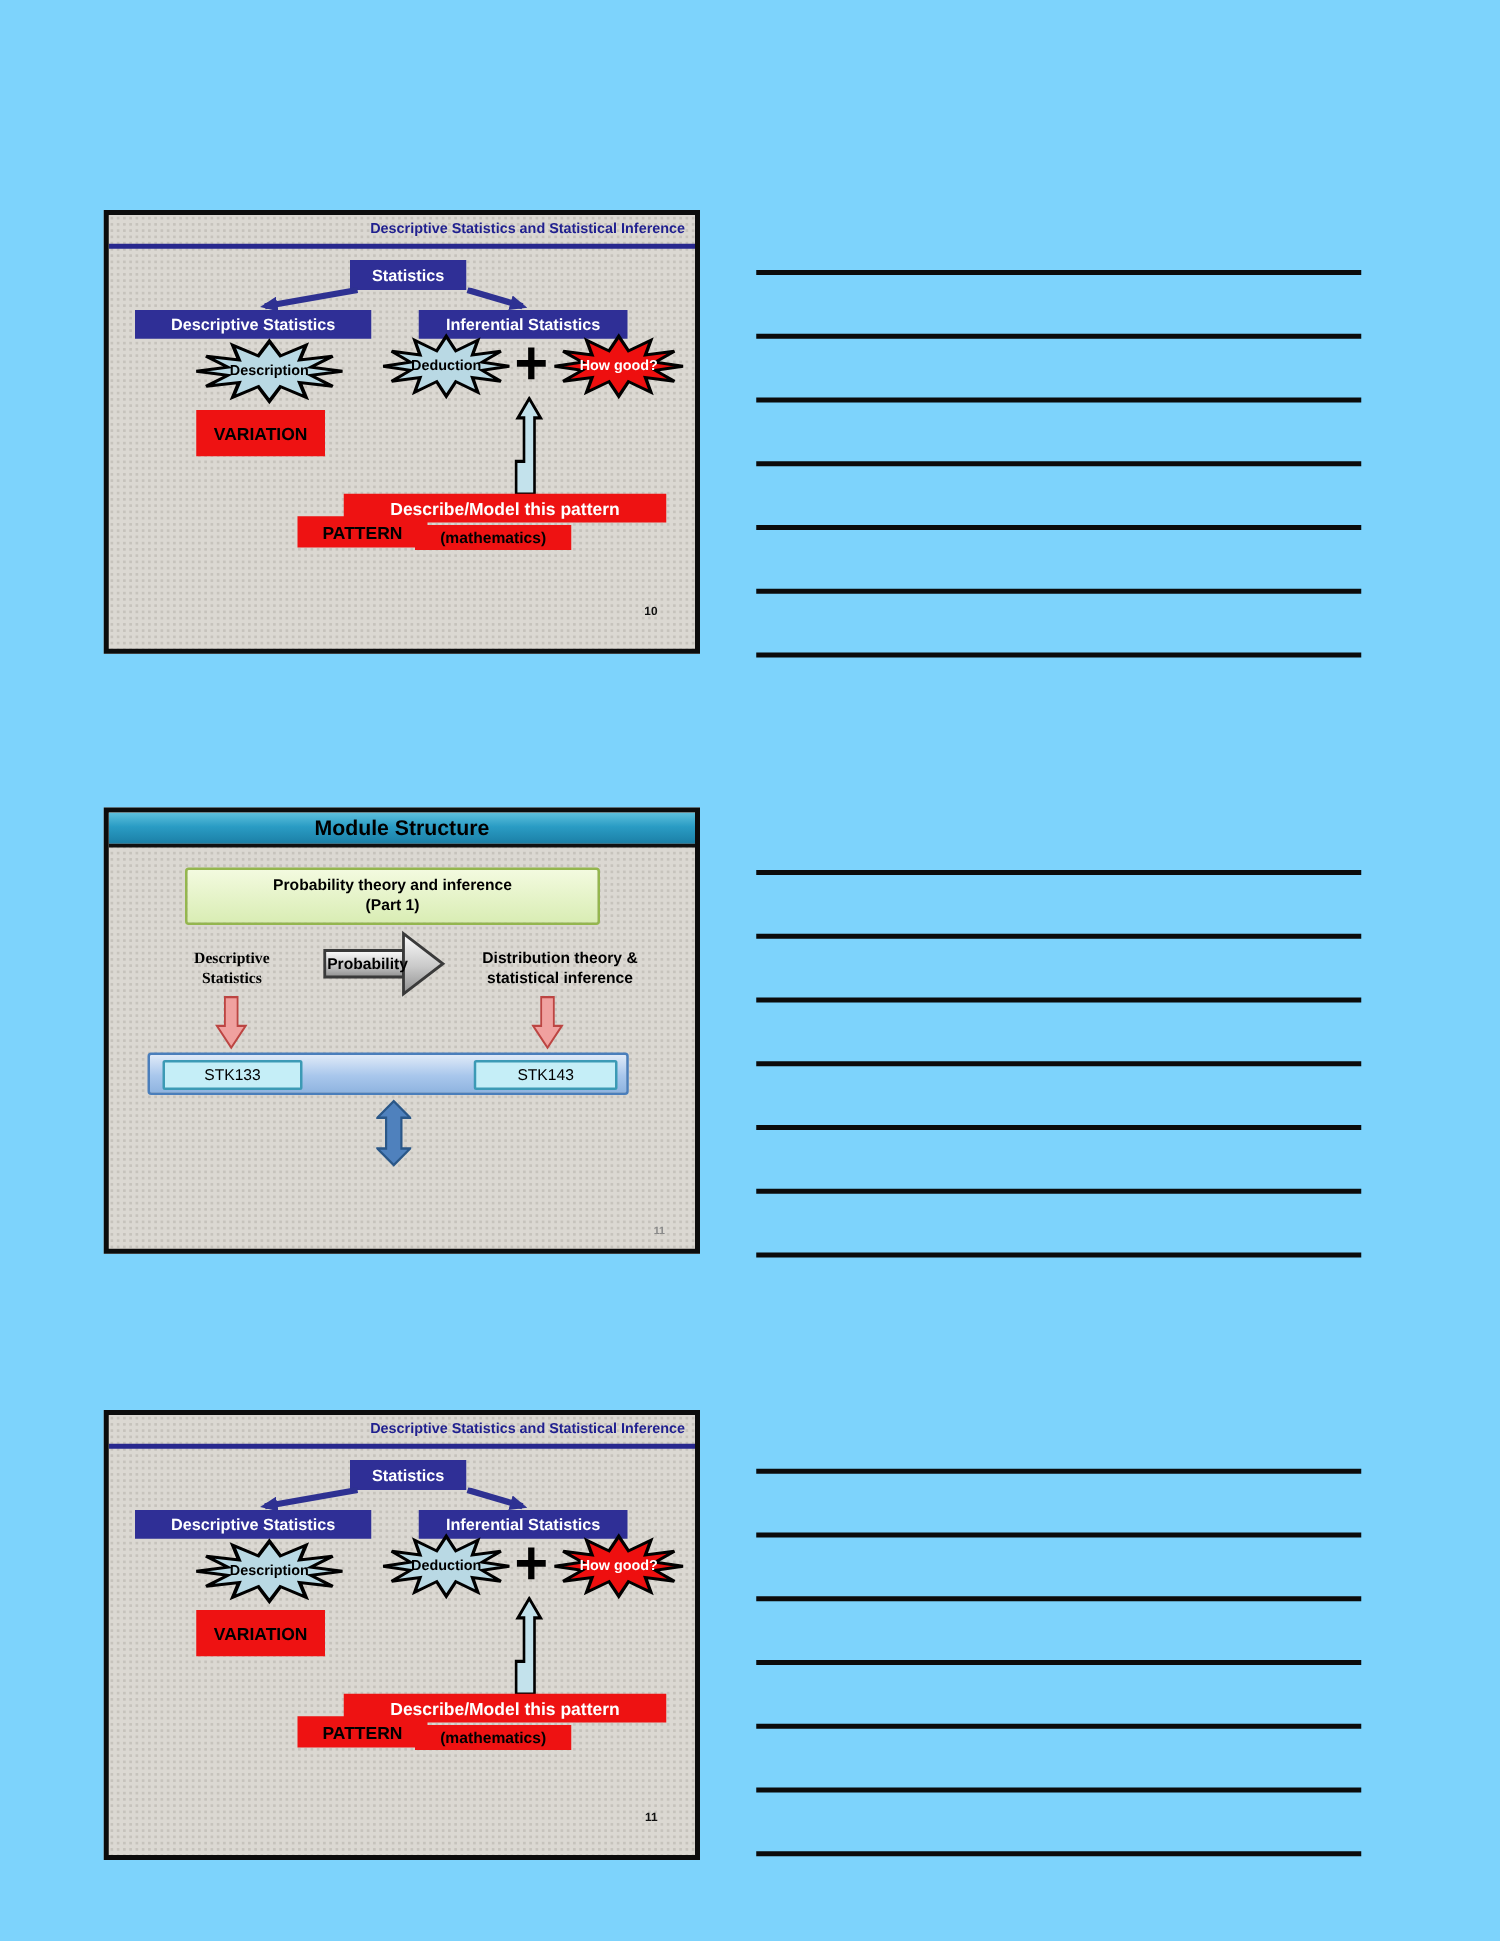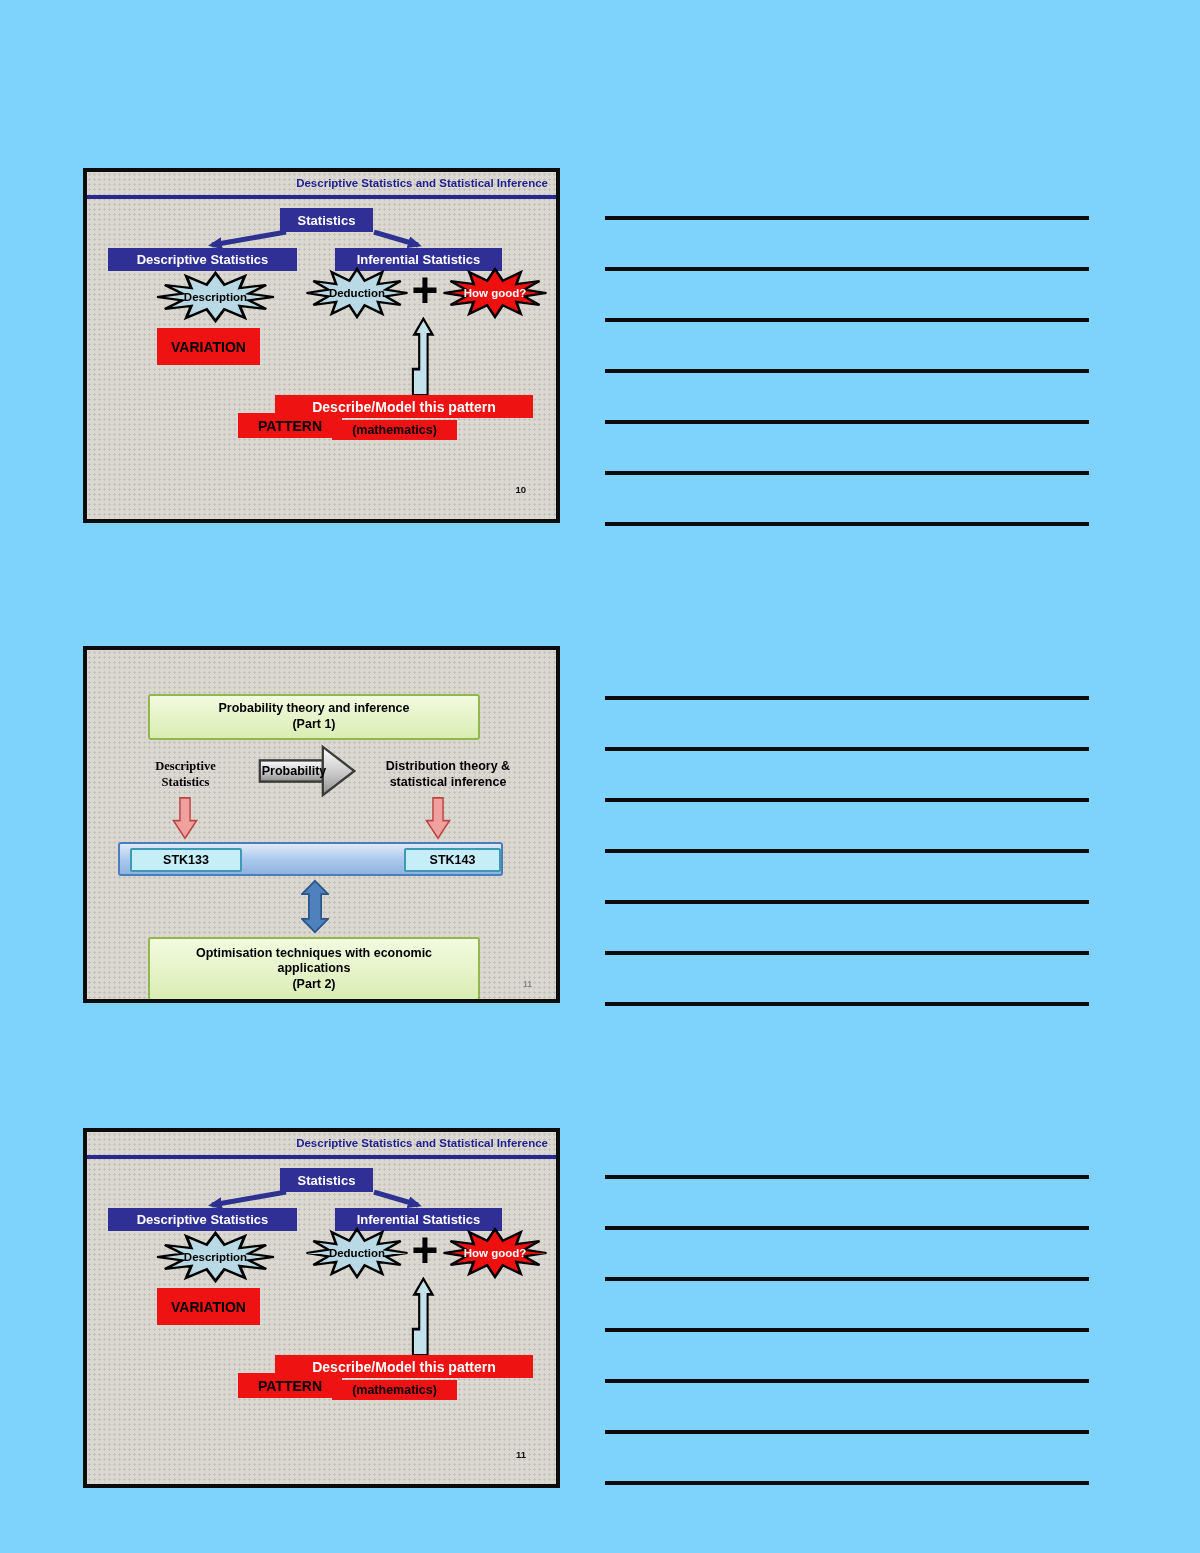--- a/index.html
+++ b/index.html
@@ -70,22 +70,22 @@
   .garrow-label { position:absolute; left:3px; top:17px; width:66px; height:20px;
     display:flex; align-items:center; justify-content:center;
     font-size:12.5px; font-weight:bold; color:#000; }
   .pink-svg { position:absolute; width:26px; height:44px; top:146px; }
   .pk-left { left:85px; } .pk-right { left:338px; }
   .stk-bar { position:absolute; left:31px; top:192px; width:385px; height:34px;
     background:linear-gradient(#dfeaf8, #a9c7ec 55%, #8fb4e0);
     border:2px solid #4a7ebb; border-radius:3px; }
   .stk-box { position:absolute; top:4px; height:24px; background:#c5eef7;
     border:2px solid #3c9ab5; border-radius:2px; display:flex; align-items:center;
-    justify-content:center; font-size:12.5px; font-weight:bold; color:#000; }
-  .stk-l { left:10px; width:112px; } .stk-r { left:259px; width:97px;margin-left:25px; }
+    justify-content:center; font-size:12.5px; font-weight:normal; color:#000; }
+  .stk-l { left:10px; width:112px; } .stk-r { left:259px; width:115px; }
   .dbl-svg { position:absolute; left:214px; top:229px; width:28px; height:55px; }
   .pageno-b { position:absolute; right:24px; bottom:10px; font-size:8.5px;
     font-weight:bold; color:#888; }
 
   
   .notes { position:absolute; left:605px; width:484px; display:flex;
     flex-direction:column; gap:47px; }
   .ng-1 { top:216px; } .ng-2 { top:696px; } .ng-3 { top:1175px; }
   .note-line { width:100%; height:4px; background:#0b0b0b; }
 </style>
@@ -135,20 +135,21 @@
     <div class="red-box rb-pattern">PATTERN</div>
     <svg class="bent-svg" viewBox="0 0 40 92" preserveAspectRatio="none">
       <path d="M22 2 L35 20 L28 20 L28 90 L7 90 L7 60 L16 60 L16 20 L9 20 Z" fill="#c3e2ec" stroke="#000" stroke-width="3"></path>
     </svg>
     <div class="red-box rb-describe">Describe/Model this pattern</div>
     <div class="red-box rb-math">(mathematics)</div>
     <div class="pageno">10</div>
   </div>
 
   <div class="slide slide-b">
+    <div class="s2-title">Module Structure</div>
     <div class="green-box gb-top">Probability theory and inference
 (Part 1)</div>
 
     <div class="black-label lb-desc">Descriptive
 Statistics</div>
     <div class="garrow">
       <svg viewBox="0 0 110 56" preserveAspectRatio="none">
         <defs>
           <linearGradient id="gg" x1="0" y1="0" x2="0" y2="1">
             <stop offset="0" stop-color="#fdfdfd"></stop>
@@ -173,23 +174,20 @@
 
     <div class="stk-bar">
       <div class="stk-box stk-l">STK133</div>
       <div class="stk-box stk-r">STK143</div>
     </div>
 
     <svg class="dbl-svg" viewBox="0 0 32 58" preserveAspectRatio="none">
       <path d="M16 2 L31 16 L23 16 L23 42 L31 42 L16 56 L1 42 L9 42 L9 16 L1 16 Z" fill="#4f81bd" stroke="#2a5788" stroke-width="2"></path>
     </svg>
 
-    <div class="green-box gb-bot">Optimisation techniques with economic
-applications
-(Part 2)</div>
     <div class="pageno-b">11</div>
   </div>
 
   <div class="slide slide-c">
     <div class="s-header">Descriptive Statistics and Statistical Inference</div>
     <div class="s-rule"></div>
 
     <div class="navy-box nb-root">Statistics</div>
     <svg class="tree-svg" viewBox="0 0 400 22">
       <defs>

